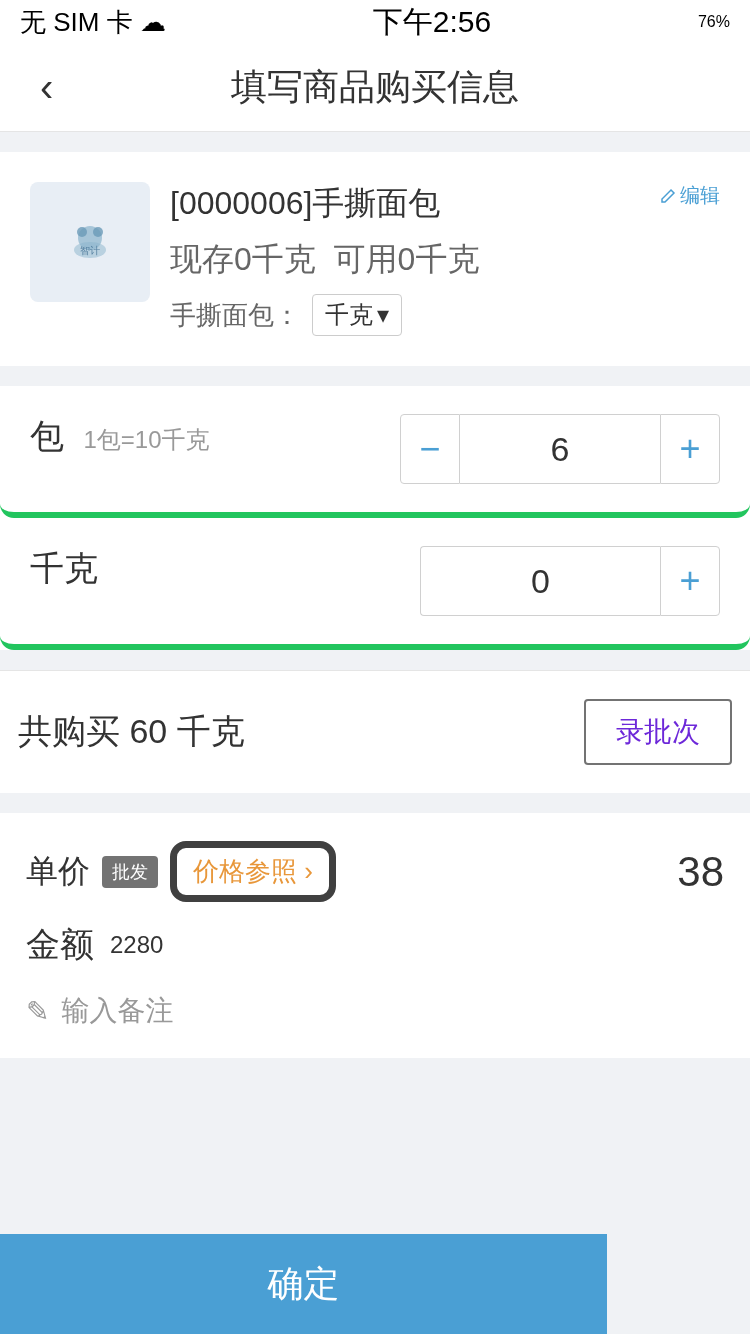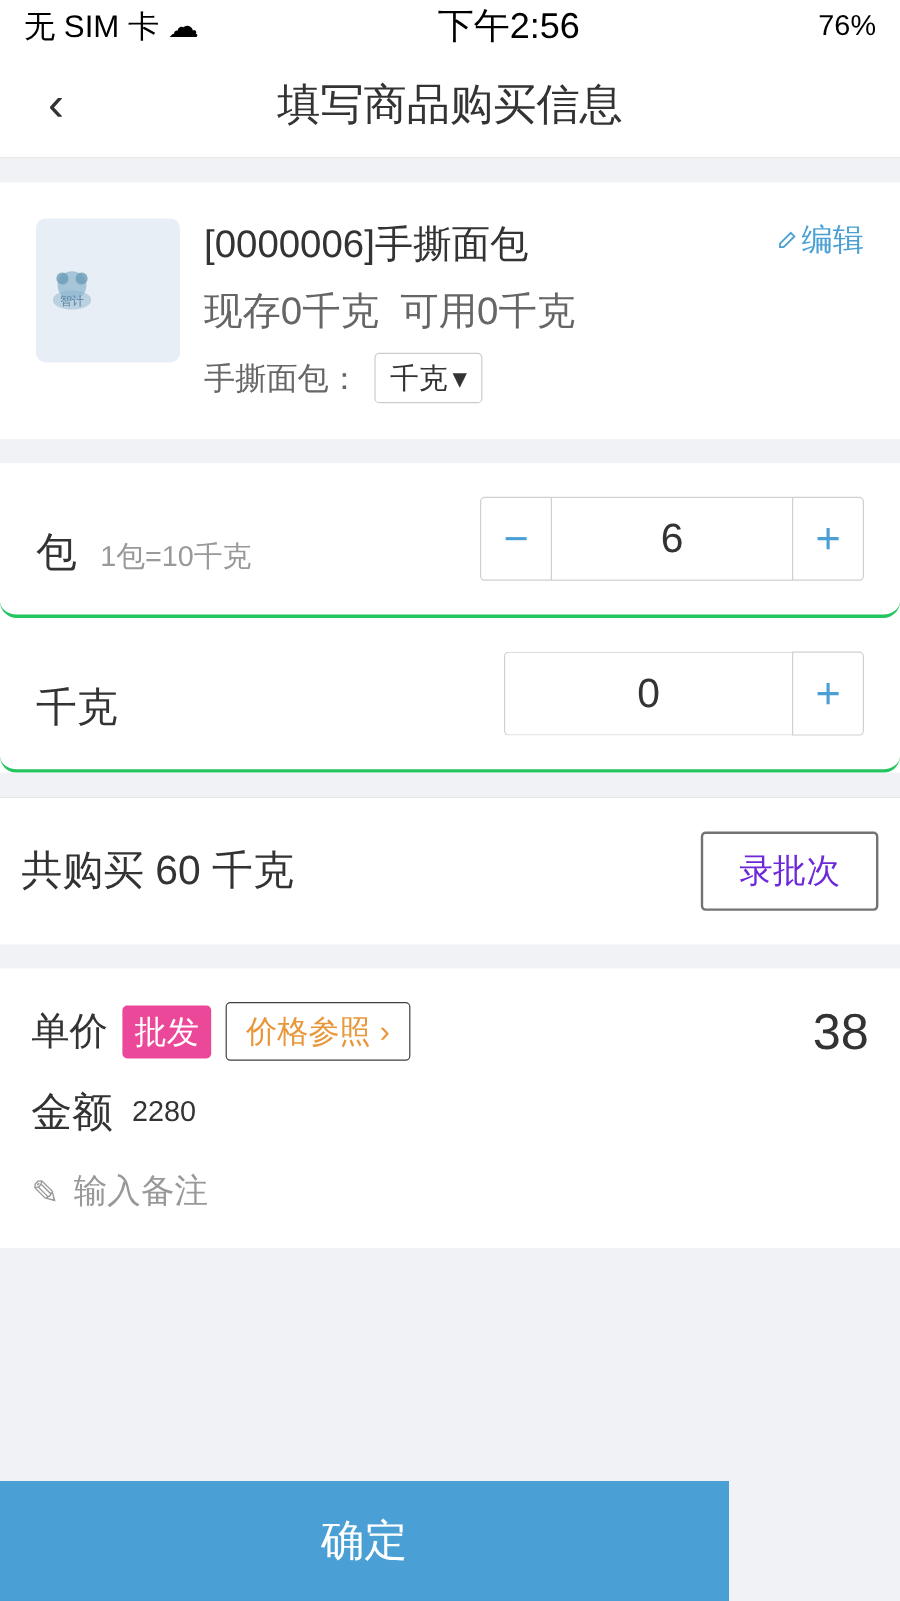--- a/index.html
+++ b/index.html
@@ -18,21 +18,21 @@
       height: 44px;
       background: #fff;
       display: flex;
       align-items: center;
       justify-content: space-between;
       padding: 0 20px;
       font-size: 28px;
     }
     .status-left { font-size: 26px; color: #000; text-align: right; }
     .status-center { font-size: 30px; font-weight: 500; color: #000; }
-    .status-right { display: flex; align-items: center; gap: 8px; font-size: 24px; color: #000; }
+    .status-right { display: flex; align-items: center; gap: 8px; font-size: 16px; color: #000; }
 
     
     .nav-bar {
       height: 88px;
       background: #fff;
       display: flex;
       align-items: center;
       padding: 0 30px;
       border-bottom: 1px solid #e5e5e5;
       position: relative;
@@ -61,20 +61,21 @@
       align-items: flex-start;
       gap: 20px;
     }
     .product-image {
       width: 120px;
       height: 120px;
       background: #e8eef5;
       border-radius: 8px;
       display: flex;
       align-items: center;
+      justify-content: center;
       flex-shrink: 0;
     }
     .product-image svg { width: 60px; height: 60px; }
     .product-info { flex: 1; }
     .product-name {
       font-size: 32px;
       color: #333;
       margin-bottom: 12px;
     }
     .product-stock {
@@ -94,37 +95,37 @@
       border-radius: 4px;
       padding: 4px 12px;
       font-size: 24px;
       color: #333;
       background: #fff;
       display: flex;
       align-items: center;
       gap: 4px;
     }
     .product-edit {
-      font-size: 26px;
+      font-size: 20px;
       color: #4a9fd4;
       display: flex;
       align-items: center;
       gap: 4px;
     }
 
     
     .qty-section {
       background: #fff;
       margin-top: 20px;
     }
     .qty-row {
       display: flex;
-      align-items: flex-end;
+      align-items: flex-start;
       padding: 28px 30px;
-      border-bottom: 3px solid #22c55e;
+      border-bottom: 6px solid #22c55e;
       border-radius: 14px;
     }
     .qty-label {
       font-size: 34px;
       color: #333;
       flex: 1;
     }
     .qty-hint {
       font-size: 24px;
       color: #999;
@@ -203,29 +204,29 @@
       margin-bottom: 20px;
     }
     .price-left {
       display: flex;
       align-items: center;
       gap: 12px;
       font-size: 32px;
       color: #333;
     }
     .tag-pi {
-      background: #ec4899;
+      background: #737373;
       color: #fff;
-      font-size: 27px;
+      font-size: 18px;
       padding: 4px 10px;
       border-radius: 4px;
     }
     .price-ref-btn {
-      border: 1px solid #404040;
-      border-radius: 4px;
+      border: 7px solid #404040;
+      border-radius: 16px;
       padding: 6px 16px;
       font-size: 26px;
       color: #e8973a;
       background: #fff;
       display: flex;
       align-items: center;
       gap: 4px;
       cursor: pointer;
     }
     .price-value {

